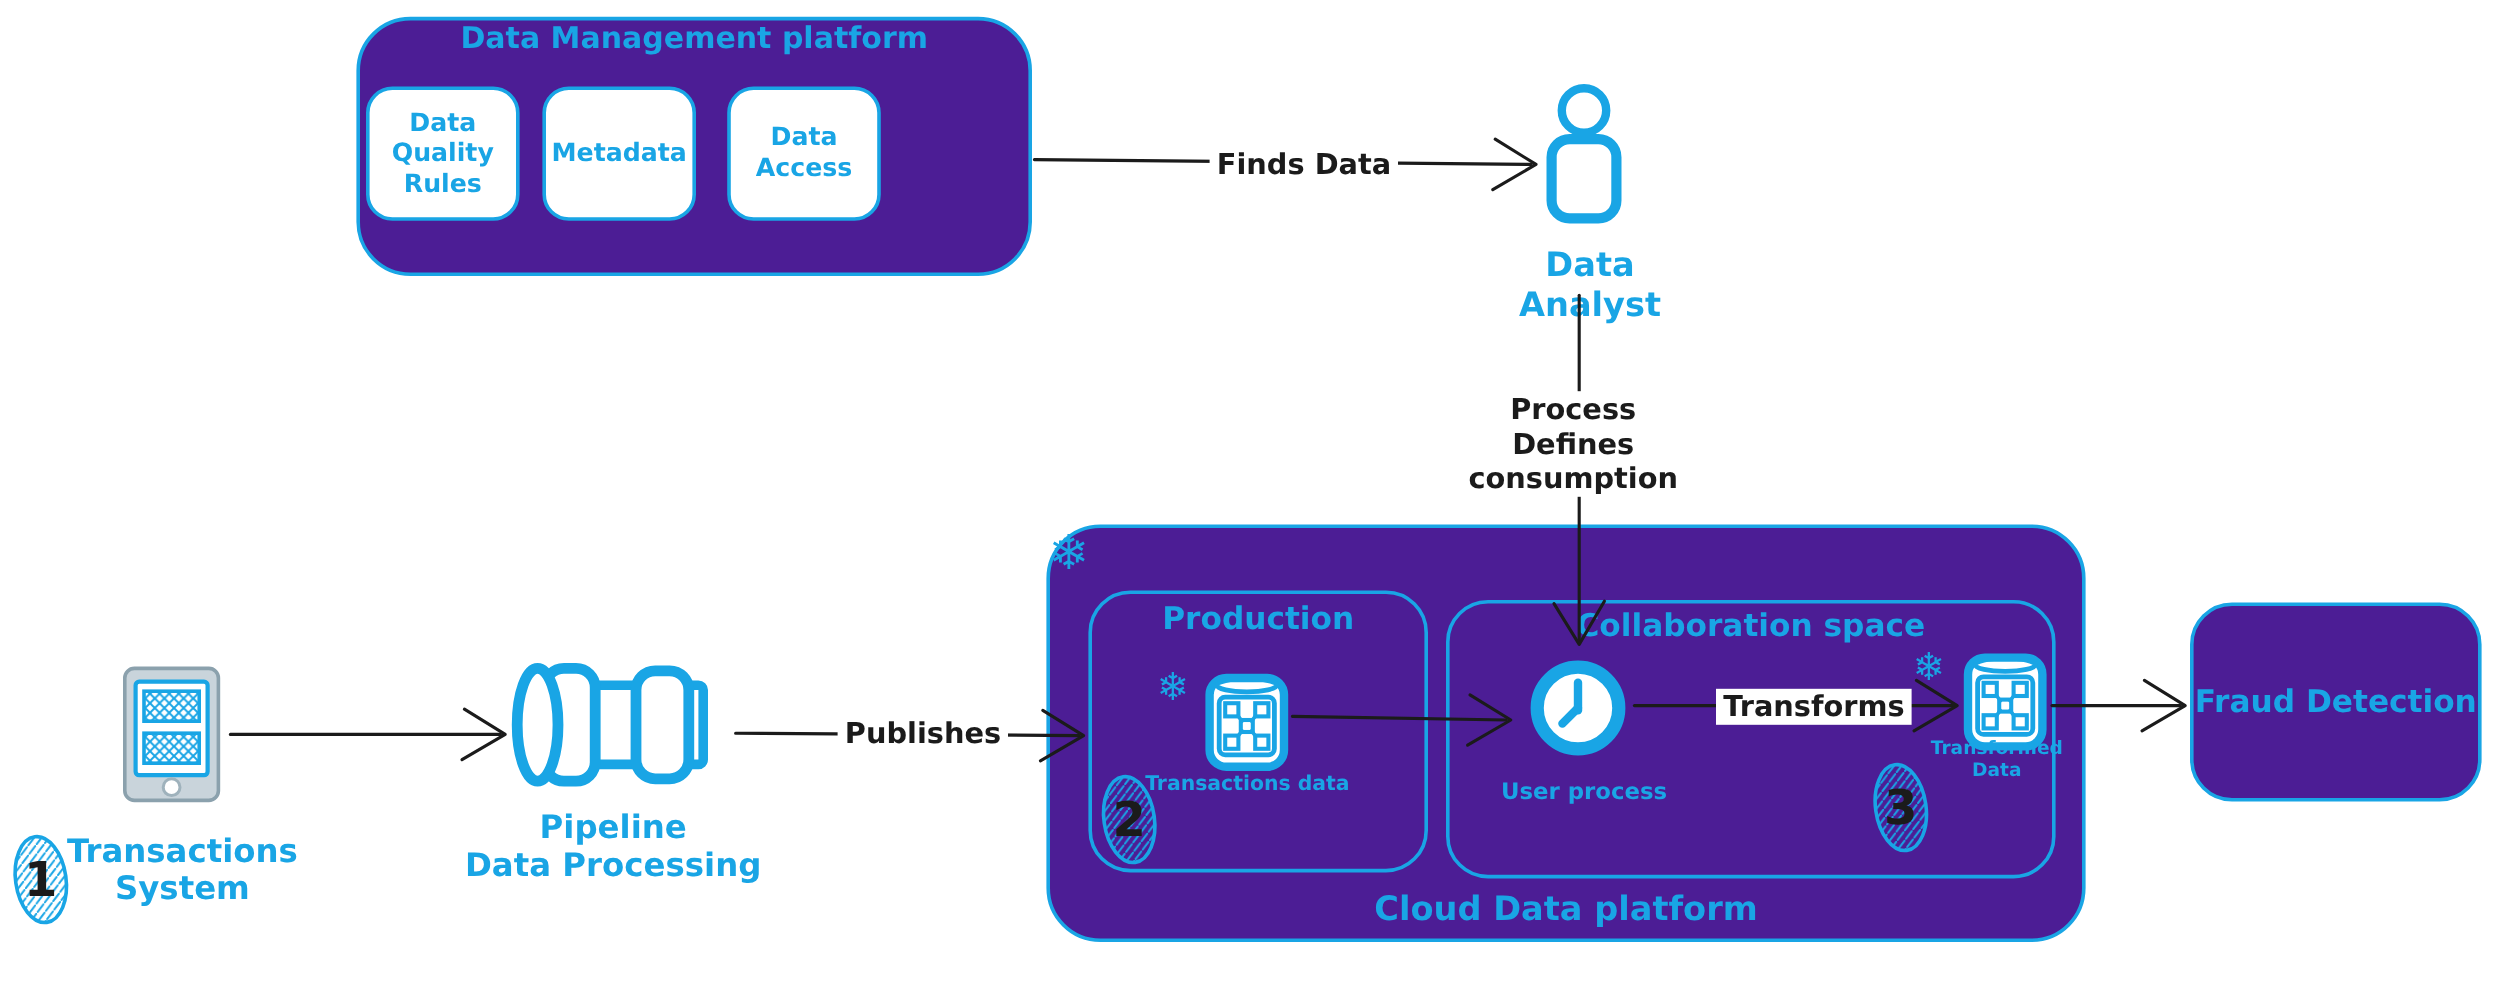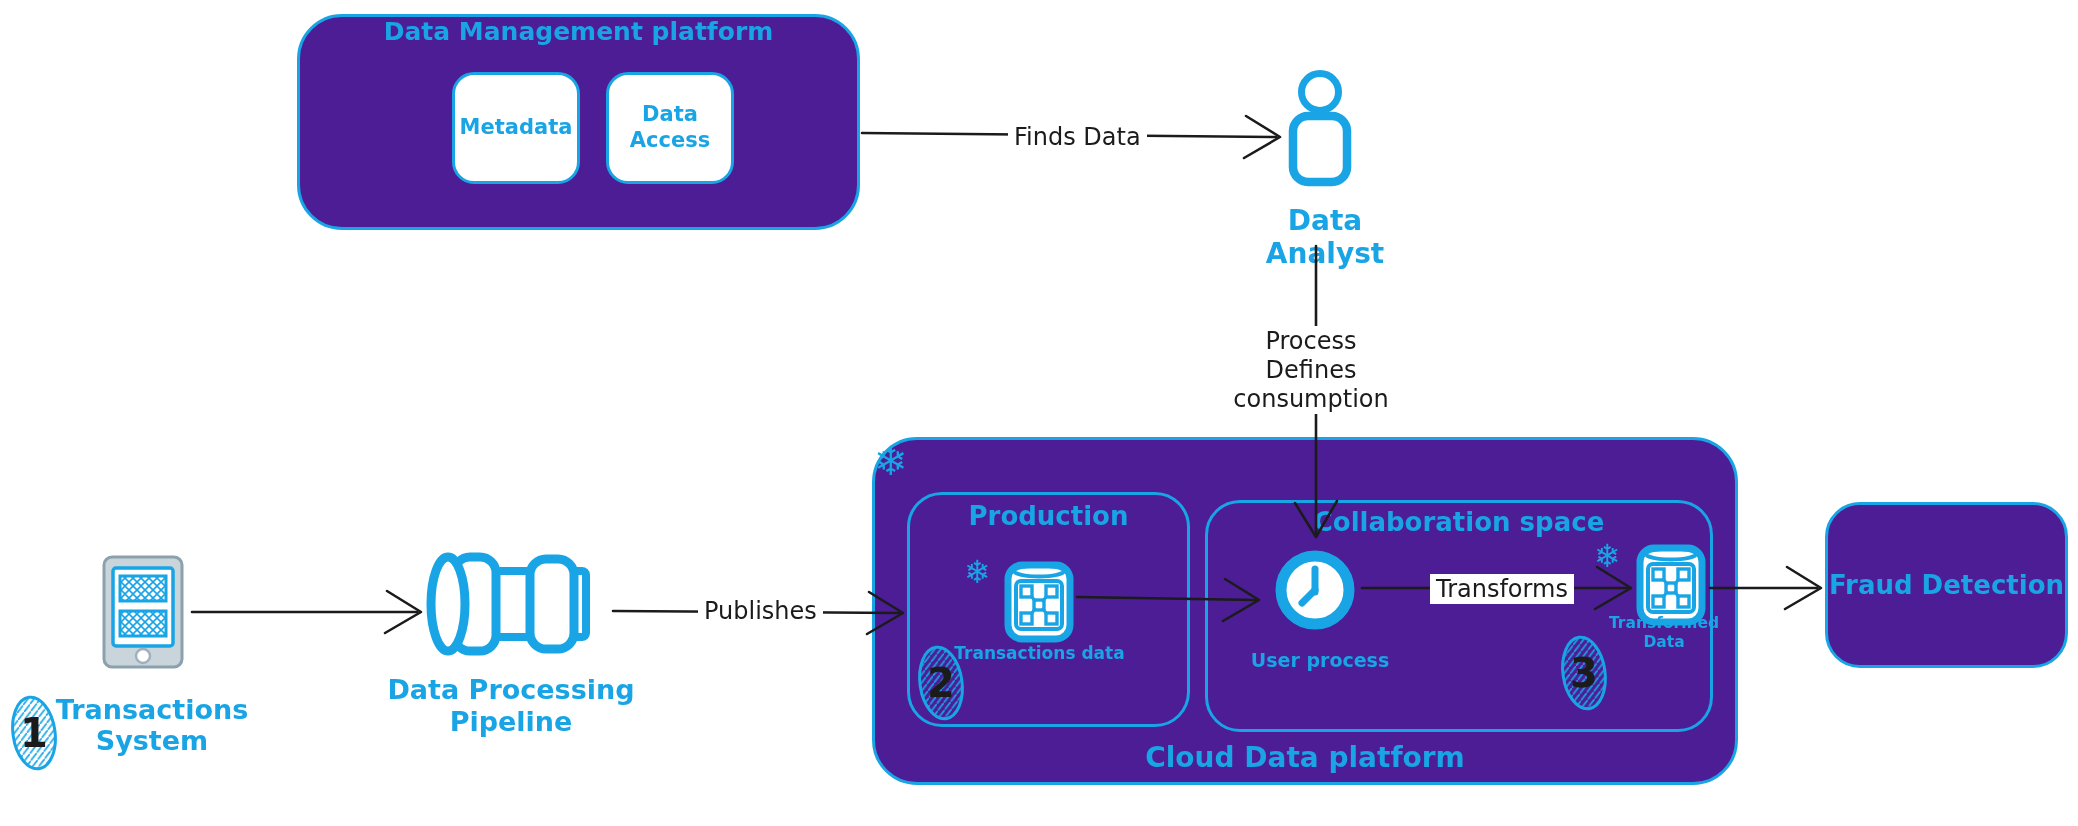--- a/index.html
+++ b/index.html
@@ -15,21 +15,21 @@
   }
   .box{position:absolute;border:3px solid var(--accent);background:#4c1d95;box-sizing:border-box;z-index:1;}
   .title{position:absolute;text-align:center;color:var(--accent);font-weight:bold;z-index:2;}
   .chip{
     position:absolute;border:3px solid var(--accent);border-radius:22px;background:#fff;
     display:flex;align-items:center;justify-content:center;text-align:center;
     color:var(--accent);font-weight:bold;font-size:21px;line-height:1.22;z-index:2;box-sizing:border-box;
   }
   .nodelabel{position:absolute;text-align:center;color:var(--accent);font-weight:bold;z-index:2;}
   .edgelabel{
-    position:absolute;color:var(--ink);font-weight:400;background:#fff;
+    position:absolute;color:var(--ink);font-weight:700;background:#fff;
     padding:1px 6px;z-index:4;text-align:center;white-space:nowrap;
   }
   .icon{position:absolute;z-index:2;}
   .snow{position:absolute;color:var(--accent);z-index:2;line-height:1;}
   .overlay{position:absolute;left:0;top:0;z-index:3;pointer-events:none;}
   .overlay path,.overlay polyline{stroke:var(--ink);stroke-width:2.6;fill:none;stroke-linecap:round;stroke-linejoin:round;}
   .k{stroke:var(--accent);fill:#fff;}
   .kl{stroke:var(--accent);fill:none;stroke-linecap:round;}
   .hl{stroke:var(--accent);stroke-width:1.6;}
   .be{stroke:var(--accent);stroke-width:3;}
@@ -37,20 +37,23 @@
   .fraud{display:flex;align-items:center;justify-content:center;font-size:26px;}
 </style>
 </head>
 <body>
 
 <div class="canvas">
 
   <div class="box" style="left:297px;top:14px;width:563px;height:216px;border-radius:45px;"></div>
   <div class="title" style="left:297px;top:17px;width:563px;font-size:25px;">Data Management platform</div>
 
+  <div class="chip" style="left:305px;top:72px;width:128px;height:112px;">
+    <span>Data Quality Rules</span>
+  </div>
   <div class="chip" style="left:452px;top:72px;width:128px;height:112px;">
     <span>Metadata</span>
   </div>
   <div class="chip" style="left:606px;top:72px;width:128px;height:112px;">
     <span>Data Access</span>
   </div>
 
   <div class="box" style="left:872px;top:437px;width:866px;height:348px;border-radius:45px;"></div>
   <div class="snow" style="left:874px;top:441px;font-size:40px;">❄</div>
   <div class="title" style="left:872px;top:741px;width:866px;font-size:28px;">Cloud Data platform</div>
@@ -94,22 +97,22 @@
     <text x="28" y="57" text-anchor="middle" class="bn">1</text>
   </svg>
 
   <svg class="icon" style="left:412px;top:545px;" width="192" height="120" viewBox="0 0 192 120">
     <rect x="34" y="26" width="140" height="66" rx="4" class="k" stroke-width="8"></rect>
     <rect x="118" y="14" width="44" height="90" rx="16" class="k" stroke-width="9"></rect>
     <rect x="42" y="12" width="42" height="94" rx="16" class="k" stroke-width="9"></rect>
     <ellipse cx="36" cy="59" rx="17" ry="47" class="k" stroke-width="9"></ellipse>
   </svg>
   <div class="nodelabel" style="left:386px;top:674px;width:250px;font-size:27px;line-height:1.2;">
+    <div>Pipeline</div>
     <div>Data Processing</div>
-    <div>Pipeline</div>
   </div>
 
   <svg class="icon" style="left:1284px;top:68px;" width="72" height="122" viewBox="0 0 72 122">
     <circle cx="36" cy="24" r="18.5" class="k" stroke-width="7"></circle>
     <rect x="9" y="48" width="54" height="66" rx="15" class="k" stroke-width="8.5"></rect>
   </svg>
   <div class="nodelabel" style="left:1225px;top:204px;width:200px;font-size:28px;">Data Analyst</div>
 
   <div class="snow" style="left:964px;top:556px;font-size:32px;">❄</div>
   <svg class="icon" style="left:1002px;top:557px;" width="74" height="88" viewBox="0 0 74 88">

